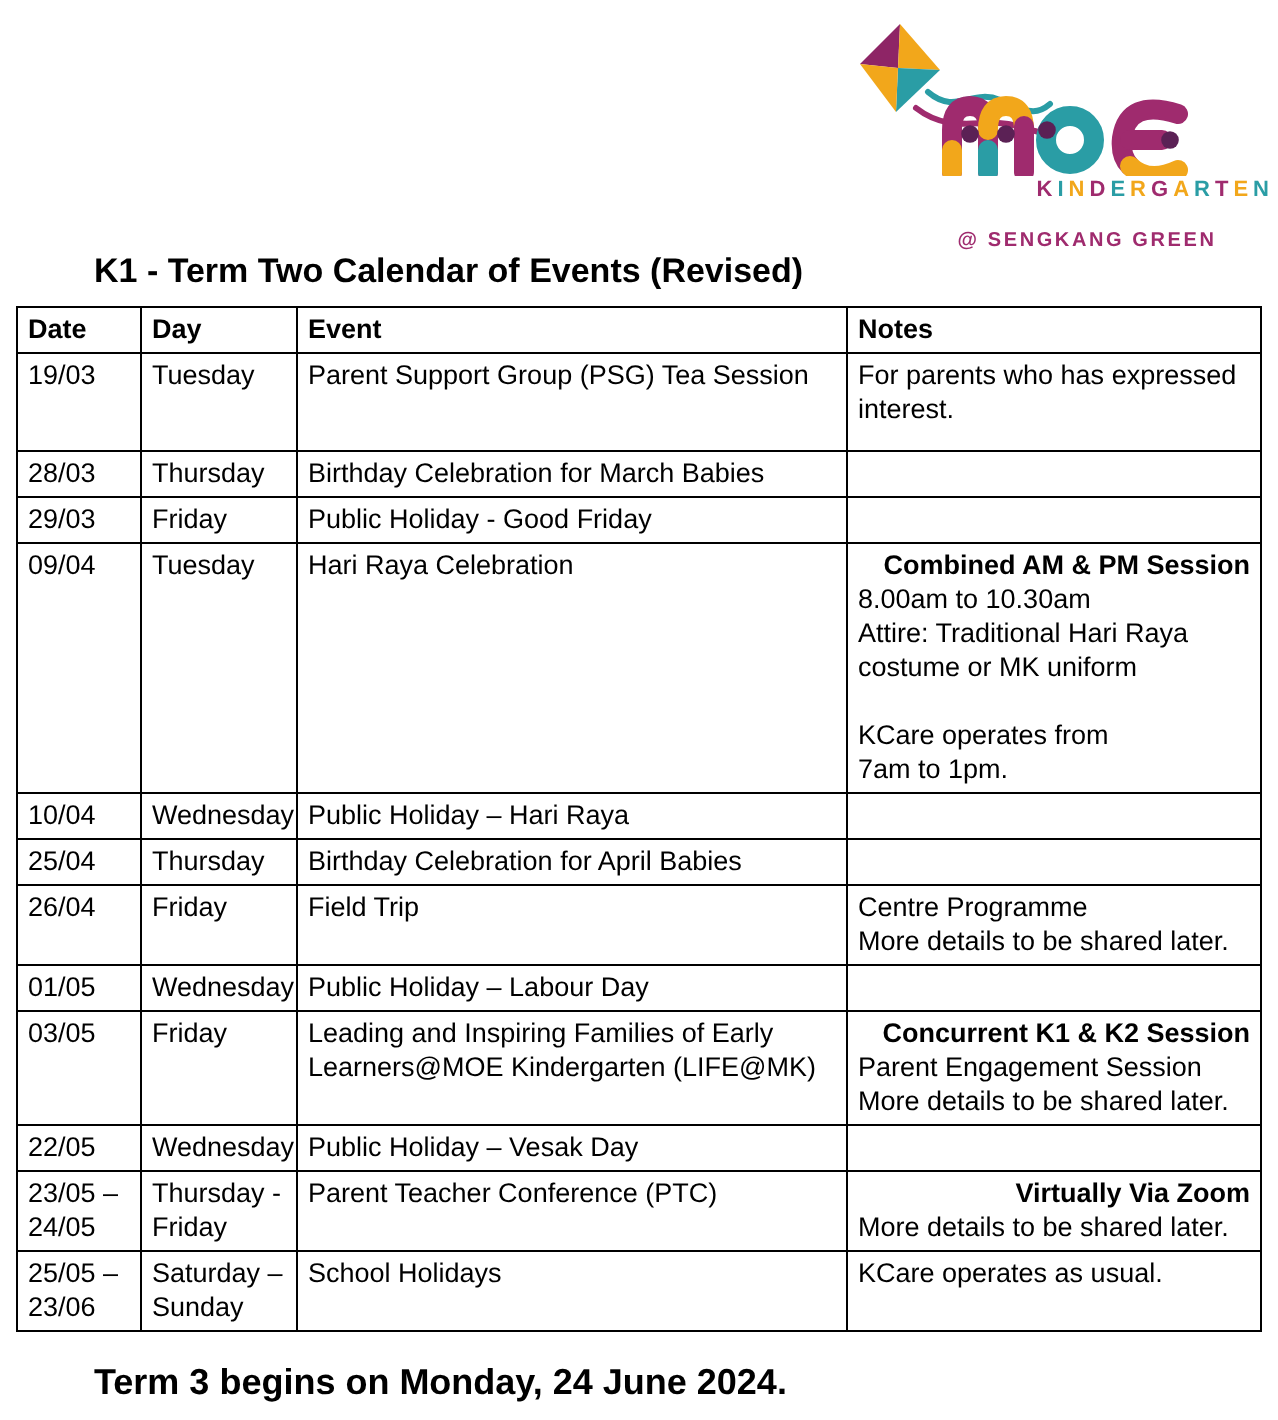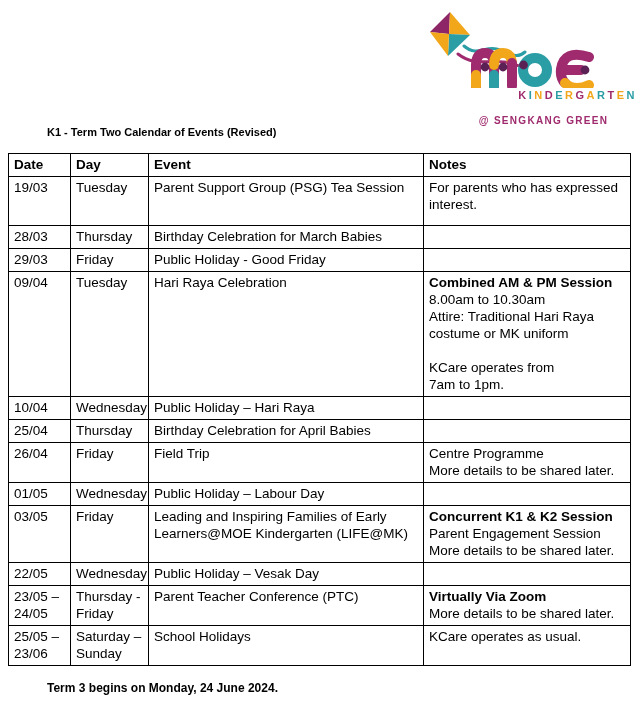--- a/index.html
+++ b/index.html
@@ -20,37 +20,37 @@
   .logo svg{display:block;}
   .logo-kg{
     text-align:right;font-weight:700;font-size:11px;letter-spacing:2.5px;
     margin-top:1px;padding-left:26px;white-space:nowrap;
   }
   .logo-tag{
     text-align:center;font-weight:700;font-size:10px;letter-spacing:1.3px;
     color:var(--c-magenta);margin-top:14px;padding-left:26px;white-space:nowrap;
   }
   
-  .doc-title{position:absolute;left:47px;top:126px;font-size:11px;font-weight:700;}
+  .doc-title{position:absolute;left:47px;top:126px;font-size:17px;font-weight:700;}
   
   table.events{
     position:absolute;left:8px;top:153px;width:622px;
     border-collapse:collapse;table-layout:fixed;
   }
   table.events th,table.events td{
     border:1px solid #000;vertical-align:top;text-align:left;
     padding:2px 5px 3px 5px;font-size:13.5px;line-height:17px;
   }
   table.events th{font-weight:700;padding-top:2px;padding-bottom:3px;}
   td.c-date,td.c-day{white-space:pre-line;}
   .note-line{min-height:17px;}
-  .note-line.bold{font-weight:700;}
+  .note-line.bold{font-weight:700;text-align:right;}
   tr.tall-first td{padding-bottom:12px;}
   
-  .doc-footer{position:absolute;left:47px;top:681px;font-size:12px;font-weight:700;}
+  .doc-footer{position:absolute;left:47px;top:681px;font-size:18px;font-weight:700;}
 </style>
 </head>
 <body>
 
 <div class="logo">
   <svg width="213" height="80" viewBox="0 0 213 80">
 
     <g>
       <polygon points="26,4 25,26 6,24" style="fill:var(--c-purple)"></polygon>
       <polygon points="26,4 25,26 46,27" style="fill:var(--c-orange)"></polygon>

